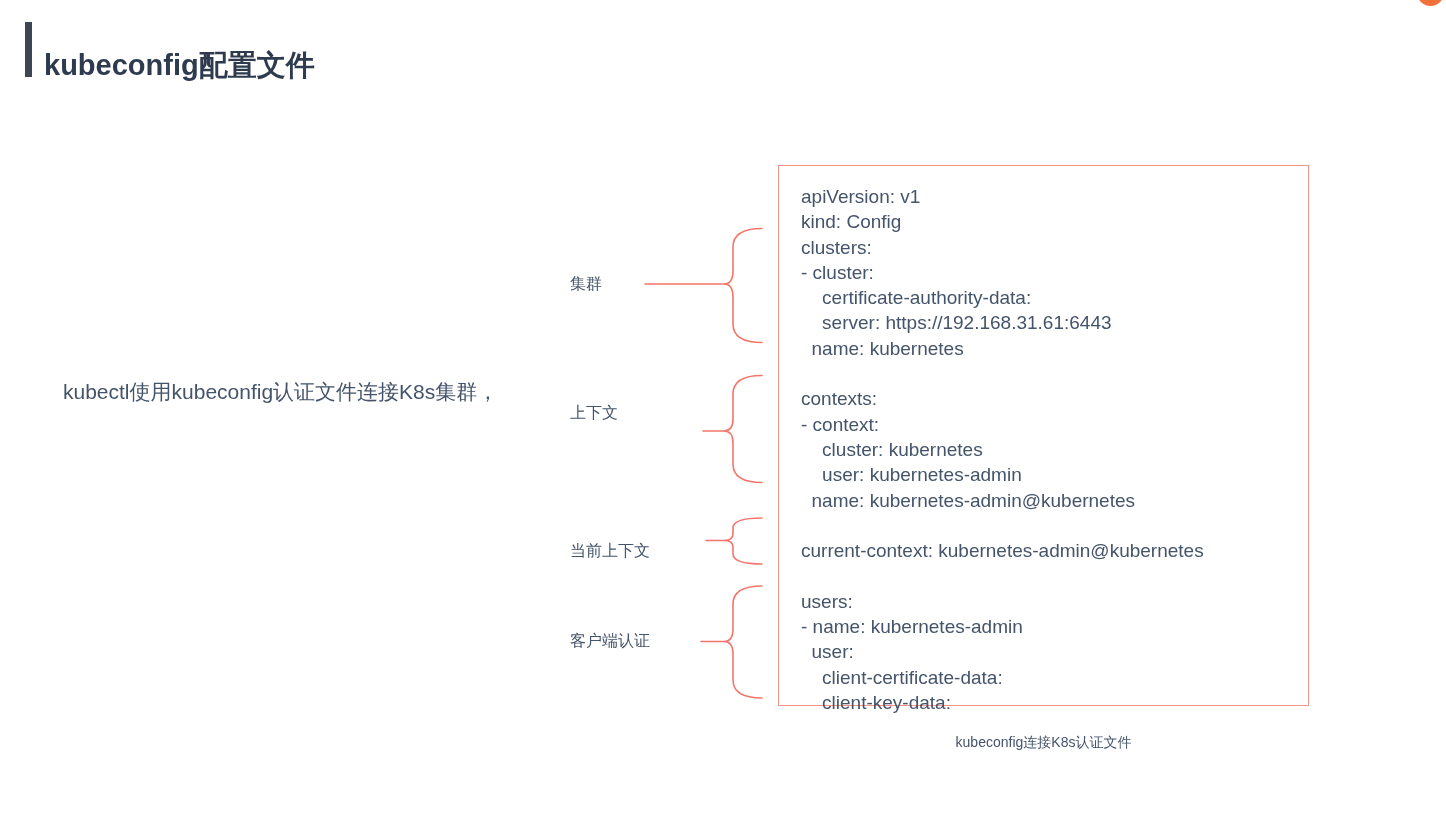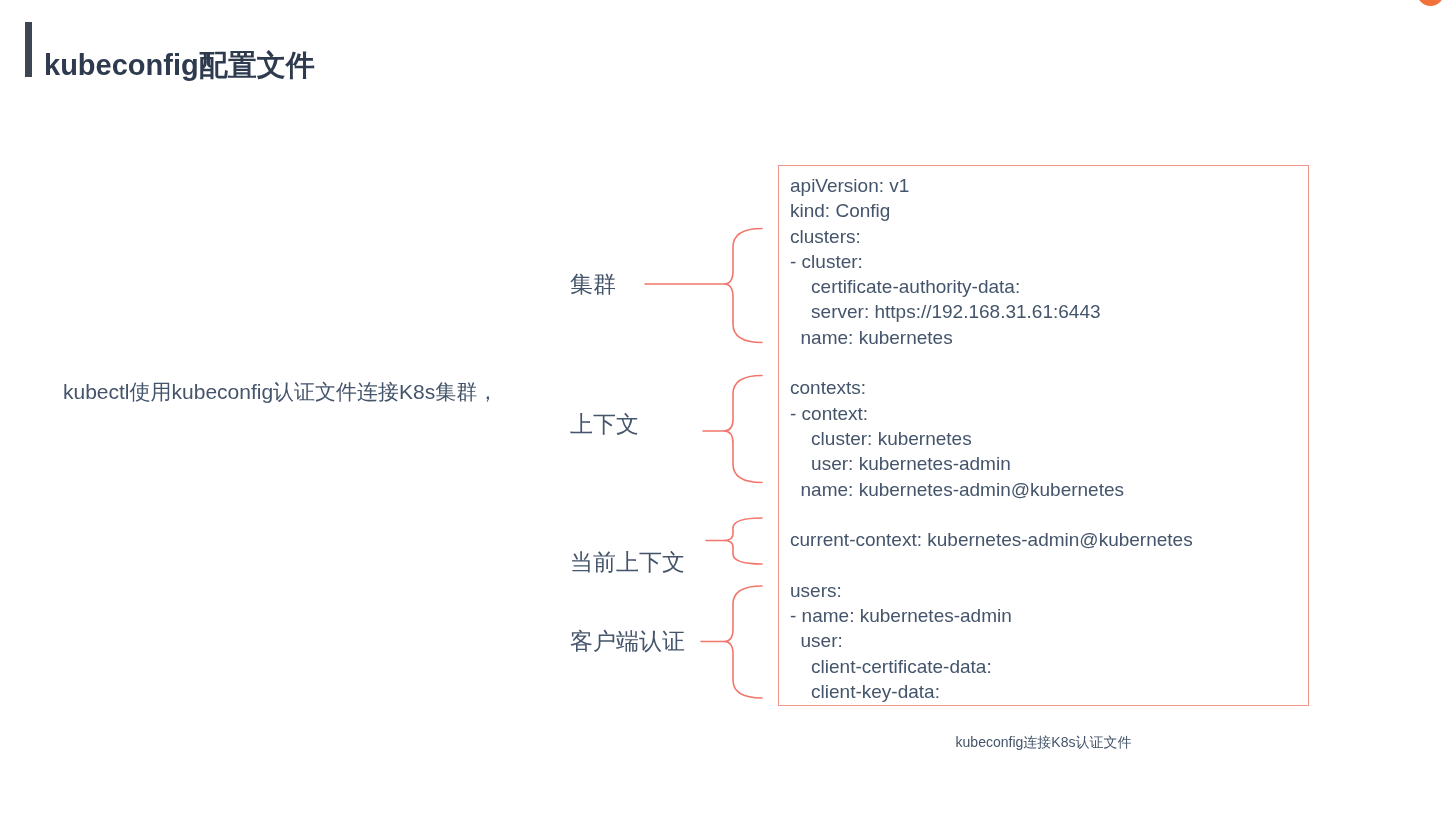--- a/index.html
+++ b/index.html
@@ -50,21 +50,21 @@
   
   .config-box {
     position: absolute;
     left: 778px; top: 165px;
     width: 531px; height: 541px;
     border: 1.5px solid #f5948b;
     background: #ffffff;
     box-sizing: border-box;
   }
   .config-box pre {
-    margin: 4px;
+    margin: 15px;
     padding: 3px 8px 0 7px;
     font-family: "Liberation Sans", "DejaVu Sans", sans-serif;
     font-size: 19px;
     line-height: 25.3px;
     color: #44546a;
     white-space: pre;
   }
   .caption {
     position: absolute;
     left: 778px; top: 734px;
@@ -72,21 +72,21 @@
     text-align: center;
     font-size: 14px;
     color: #44546a;
   }
   
   .anno-label {
     position: absolute;
     left: 570px;
     height: 28px;
     line-height: 28px;
-    font-size: 23px;
+    font-size: 16px;
     color: #44546a;
     white-space: pre;
   }
   .brace-svg {
     position: absolute;
     left: 640px;
   }
   .brace-svg path, .brace-svg line {
     fill: none;
     stroke: #f2766b;
@@ -132,27 +132,27 @@
     client-key-data:</pre>
   </div>
   <div class="caption">kubeconfig连接K8s认证文件</div>
 
   <div class="anno-label" style="top:270px">集群</div>
   <svg class="brace-svg" style="top:227px" width="130" height="118" viewBox="0 0 130 118">
     <line x1="5" y1="57" x2="84" y2="57"></line>
     <path d="M122,1.5 Q93,1.5 93,20 L93,44 Q93,57 84,57 Q93,57 93,70 L93,97 Q93,115.5 122,115.5"></path>
   </svg>
 
-  <div class="anno-label" style="top:410px">上下文</div>
+  <div class="anno-label" style="top:399px">上下文</div>
   <svg class="brace-svg" style="top:374px" width="130" height="112" viewBox="0 0 130 112">
     <line x1="63" y1="57" x2="84" y2="57"></line>
     <path d="M122,1.5 Q93,1.5 93,20 L93,45 Q93,57 84,57 Q93,57 93,69 L93,90 Q93,108.5 122,108.5"></path>
   </svg>
 
-  <div class="anno-label" style="top:548px">当前上下文</div>
+  <div class="anno-label" style="top:537px">当前上下文</div>
   <svg class="brace-svg" style="top:516px" width="130" height="52" viewBox="0 0 130 52">
     <line x1="66" y1="24.5" x2="84" y2="24.5"></line>
     <path d="M122,2 Q93,2 93,12 L93,18 Q93,24.5 84,24.5 Q93,24.5 93,31 L93,38 Q93,48 122,48"></path>
   </svg>
 
   <div class="anno-label" style="top:627px">客户端认证</div>
   <svg class="brace-svg" style="top:584px" width="130" height="117" viewBox="0 0 130 117">
     <line x1="61" y1="57.5" x2="84" y2="57.5"></line>
     <path d="M122,2 Q93,2 93,20 L93,45 Q93,57.5 84,57.5 Q93,57.5 93,70 L93,96 Q93,114 122,114"></path>
   </svg>

